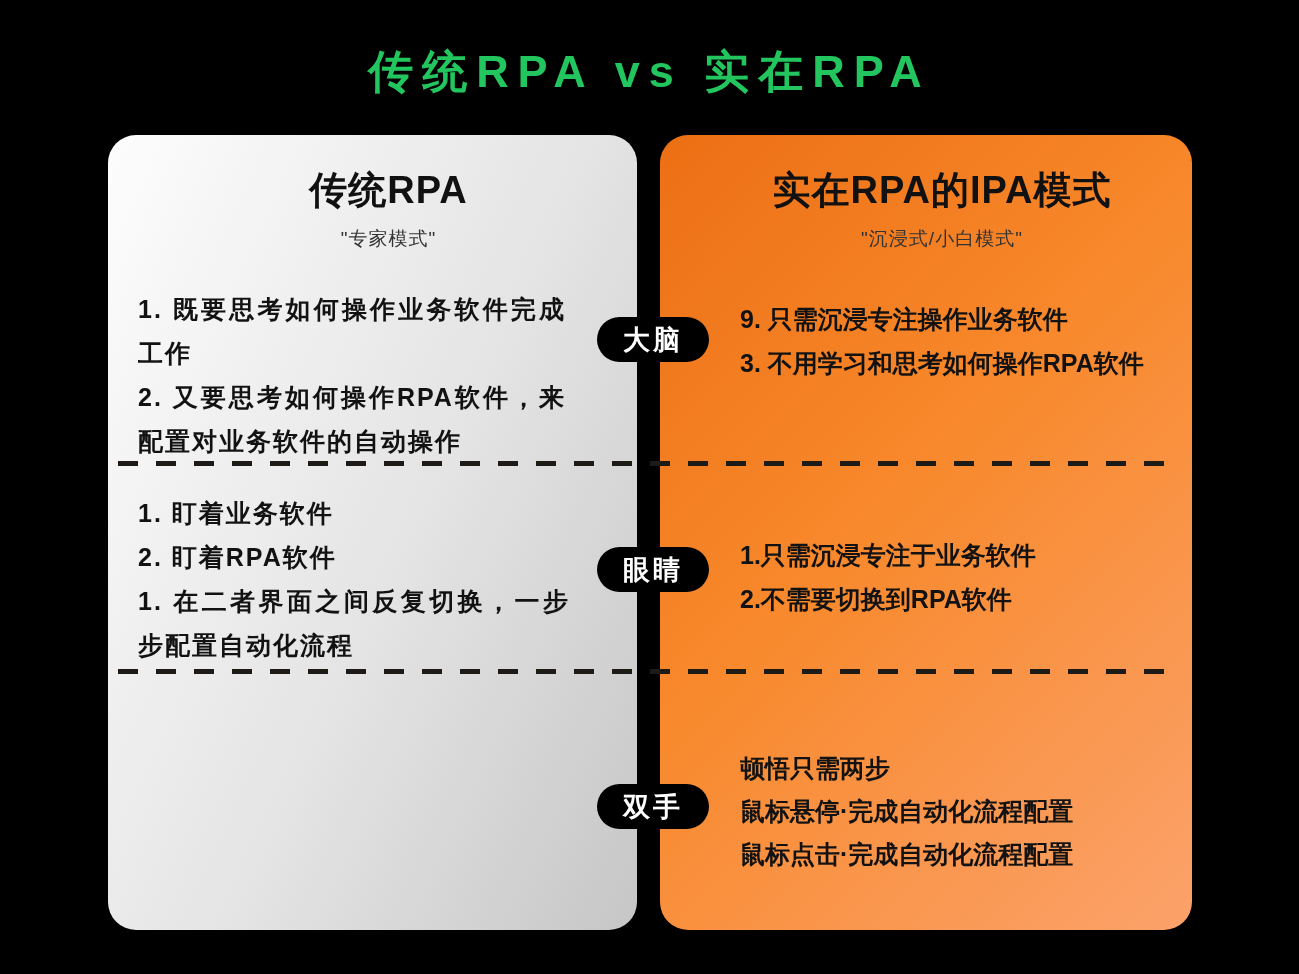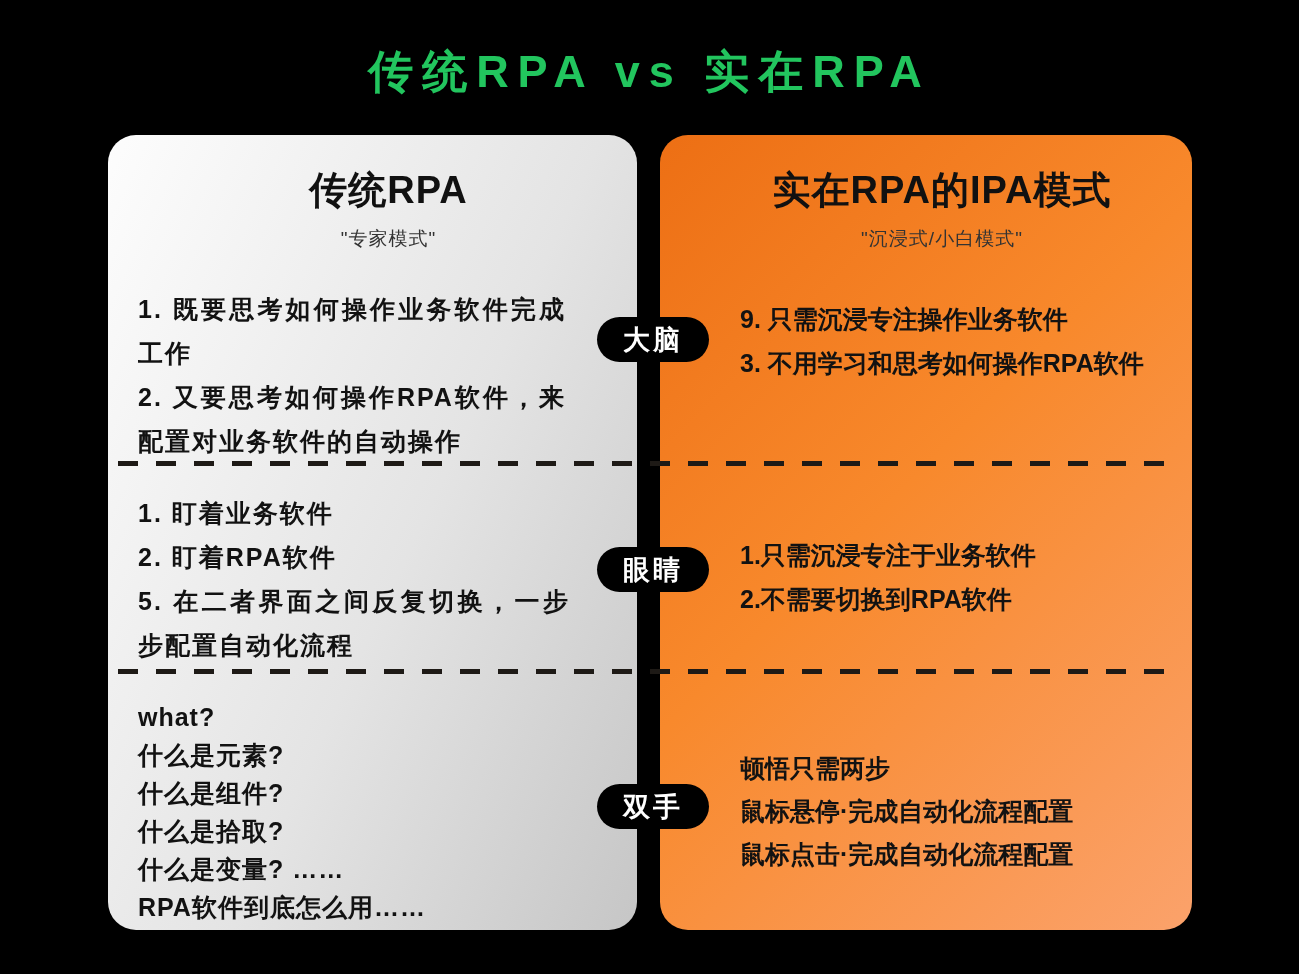--- a/index.html
+++ b/index.html
@@ -79,29 +79,21 @@
     <div class="panel-title">传统RPA</div>
     <div class="panel-subtitle">"专家模式"</div>
   </div>
   <div class="row-block lp-row1">
       <div class="line">1. 既要思考如何操作业务软件完成工作</div>
       <div class="line">2. 又要思考如何操作RPA软件，来配置对业务软件的自动操作</div>
     </div>
   <div class="row-block lp-row2">
       <div class="line">1. 盯着业务软件</div>
       <div class="line">2. 盯着RPA软件</div>
-      <div class="line">5. 在二者界面之间反复切换，一步步配置自动化流程</div>
-    </div>
-  <div class="row-block lp-row3">
-      <div class="line">what?</div>
-      <div class="line">什么是元素?</div>
-      <div class="line">什么是组件?</div>
-      <div class="line">什么是拾取?</div>
-      <div class="line">什么是变量? ……</div>
-      <div class="line">RPA软件到底怎么用……</div>
+      <div class="line">1. 在二者界面之间反复切换，一步步配置自动化流程</div>
     </div>
 </div>
 
 <div class="panel panel-right">
   <div class="panel-header">
     <div class="panel-title">实在RPA的IPA模式</div>
     <div class="panel-subtitle">"沉浸式/小白模式"</div>
   </div>
   <div class="row-block rp-row1">
       <div class="line">9. 只需沉浸专注操作业务软件</div>

